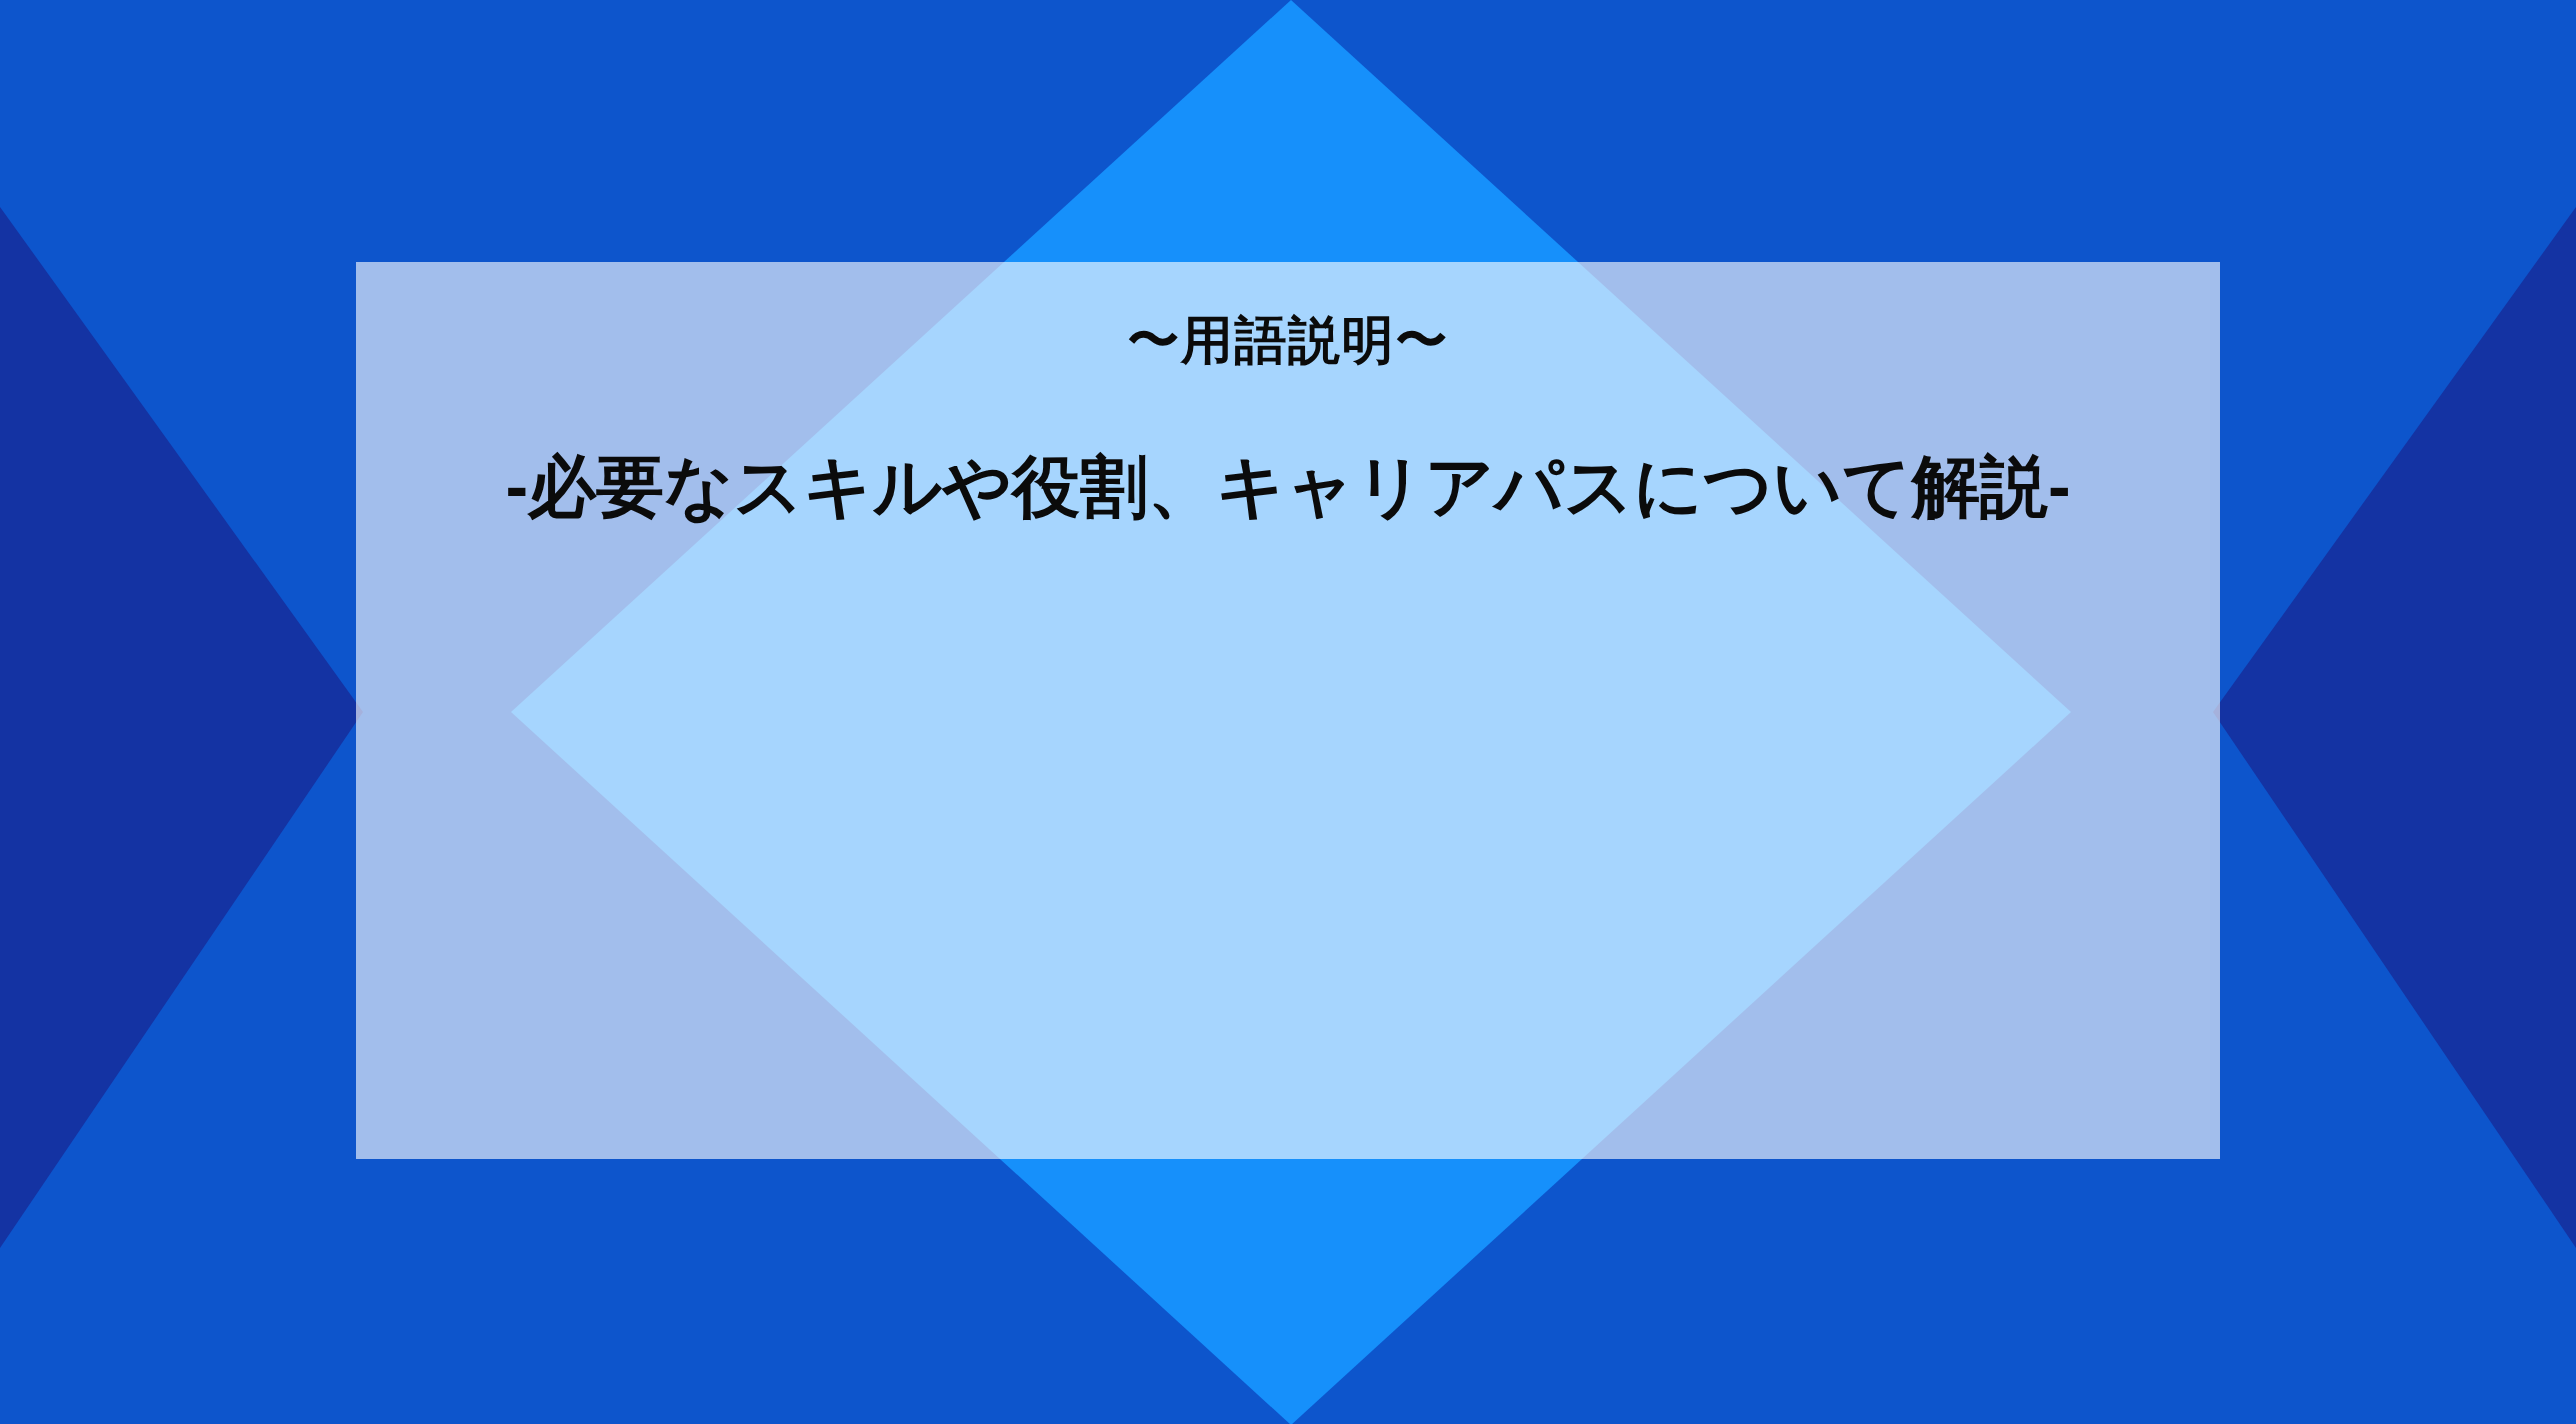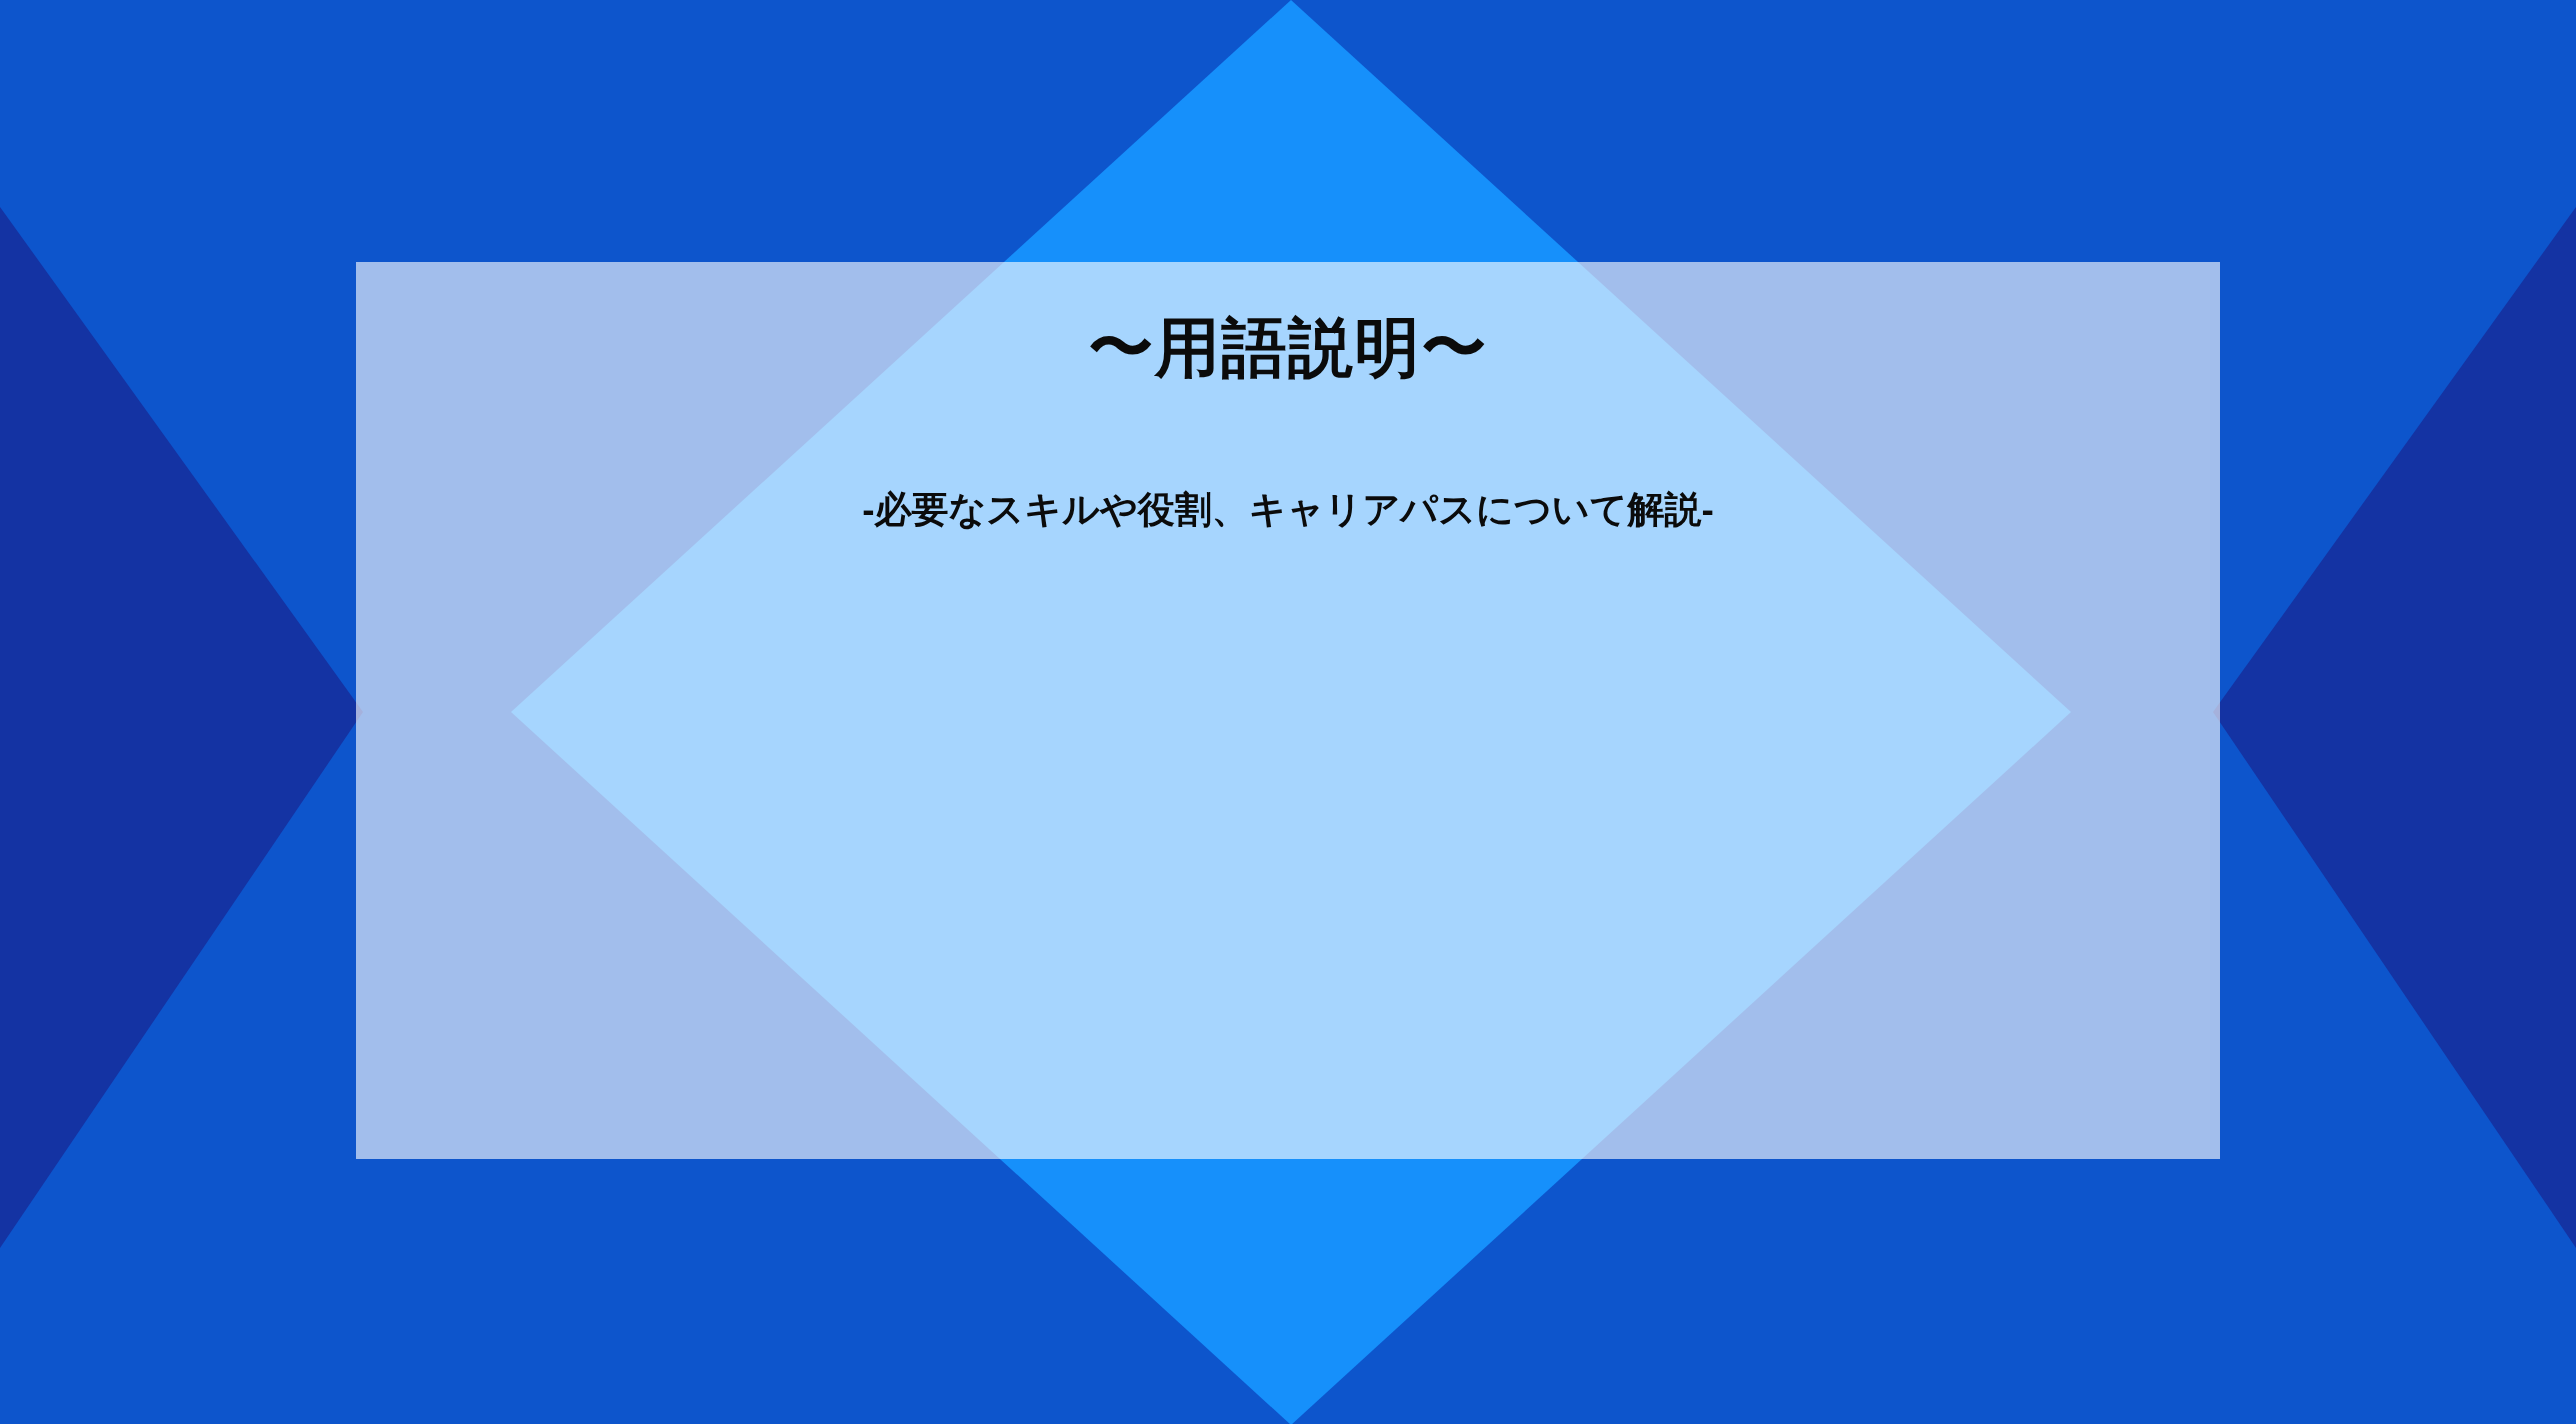--- a/index.html
+++ b/index.html
@@ -99,39 +99,39 @@
     top: 262px;
     width: 1864px;
     height: 897px;
     background: rgba(255, 255, 255, 0.62);
     display: flex;
     flex-direction: column;
     align-items: center;
   }
   .eyebrow {
     margin-top: 50px;
-    font-size: 65px;
+    font-size: 52px;
     font-weight: 700;
     color: #0b0b0b;
     letter-spacing: 1.6px;
     line-height: 1.1;
     white-space: nowrap;
   }
   .headline {
     margin-top: 53px;
     font-size: 168px;
     font-weight: 400;
     color: #ff3d8b;
     letter-spacing: 1.6px;
     line-height: 1.05;
     white-space: nowrap;
   }
   .subhead {
-    margin-top: 104px;
-    font-size: 37px;
+    margin-top: 77px;
+    font-size: 68px;
     font-weight: 700;
     color: #0b0b0b;
     letter-spacing: 0px;
     line-height: 1.2;
     white-space: nowrap;
   }
 </style>
 </head>
 <body>
 

